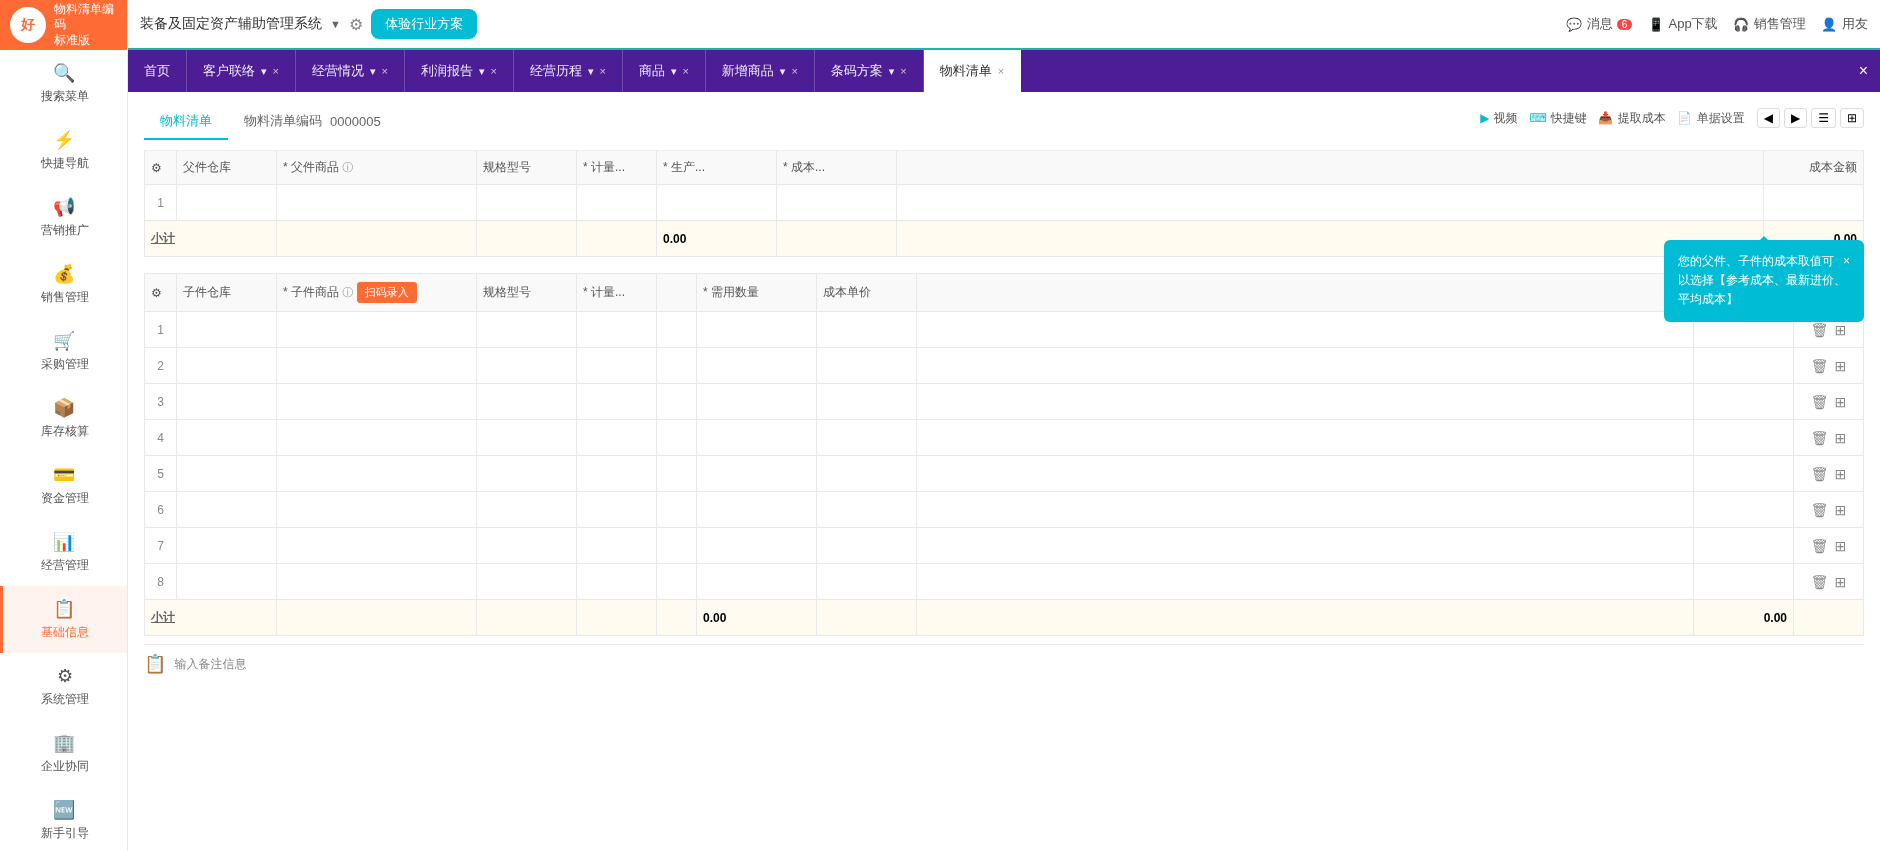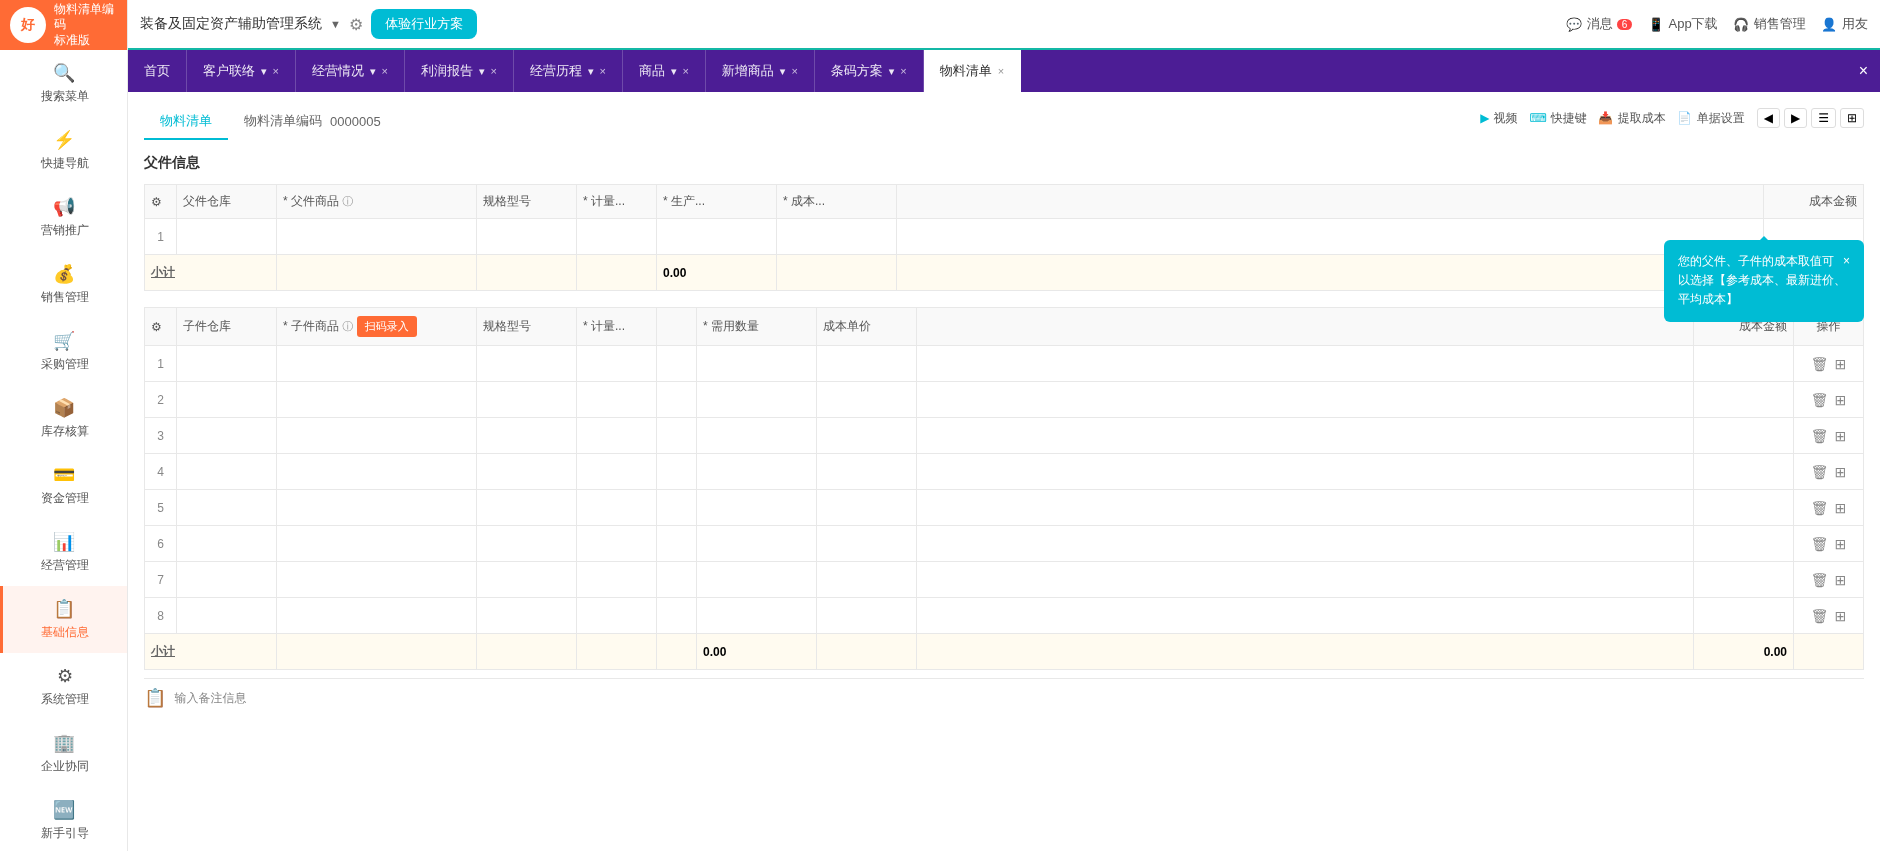--- a/index.html
+++ b/index.html
@@ -251,21 +251,20 @@
           <button class="page-nav-btn">⊞</button>
         </div>
       </div>
     </div>
 
     <div class="tooltip-box" style="position:absolute;top:148px;right:16px;z-index:200;">
       <span class="tooltip-close">×</span>
       <span>您的父件、子件的成本取值可以选择【参考成本、最新进价、平均成本】</span>
     </div>
 
-    <div class="section-title">父件信息</div>
     <table class="data-table">
       <thead>
         <tr>
           <th style="width:32px;">⚙</th>
           <th style="width:100px;">父件仓库</th>
           <th style="width:200px;">* 父件商品 <span style="color:#999;font-size:11px;">ⓘ</span></th>
           <th style="width:100px;">规格型号</th>
           <th style="width:80px;">* 计量...</th>
           <th style="width:120px;">* 生产...</th>
           <th style="width:120px;">* 成本...</th>

